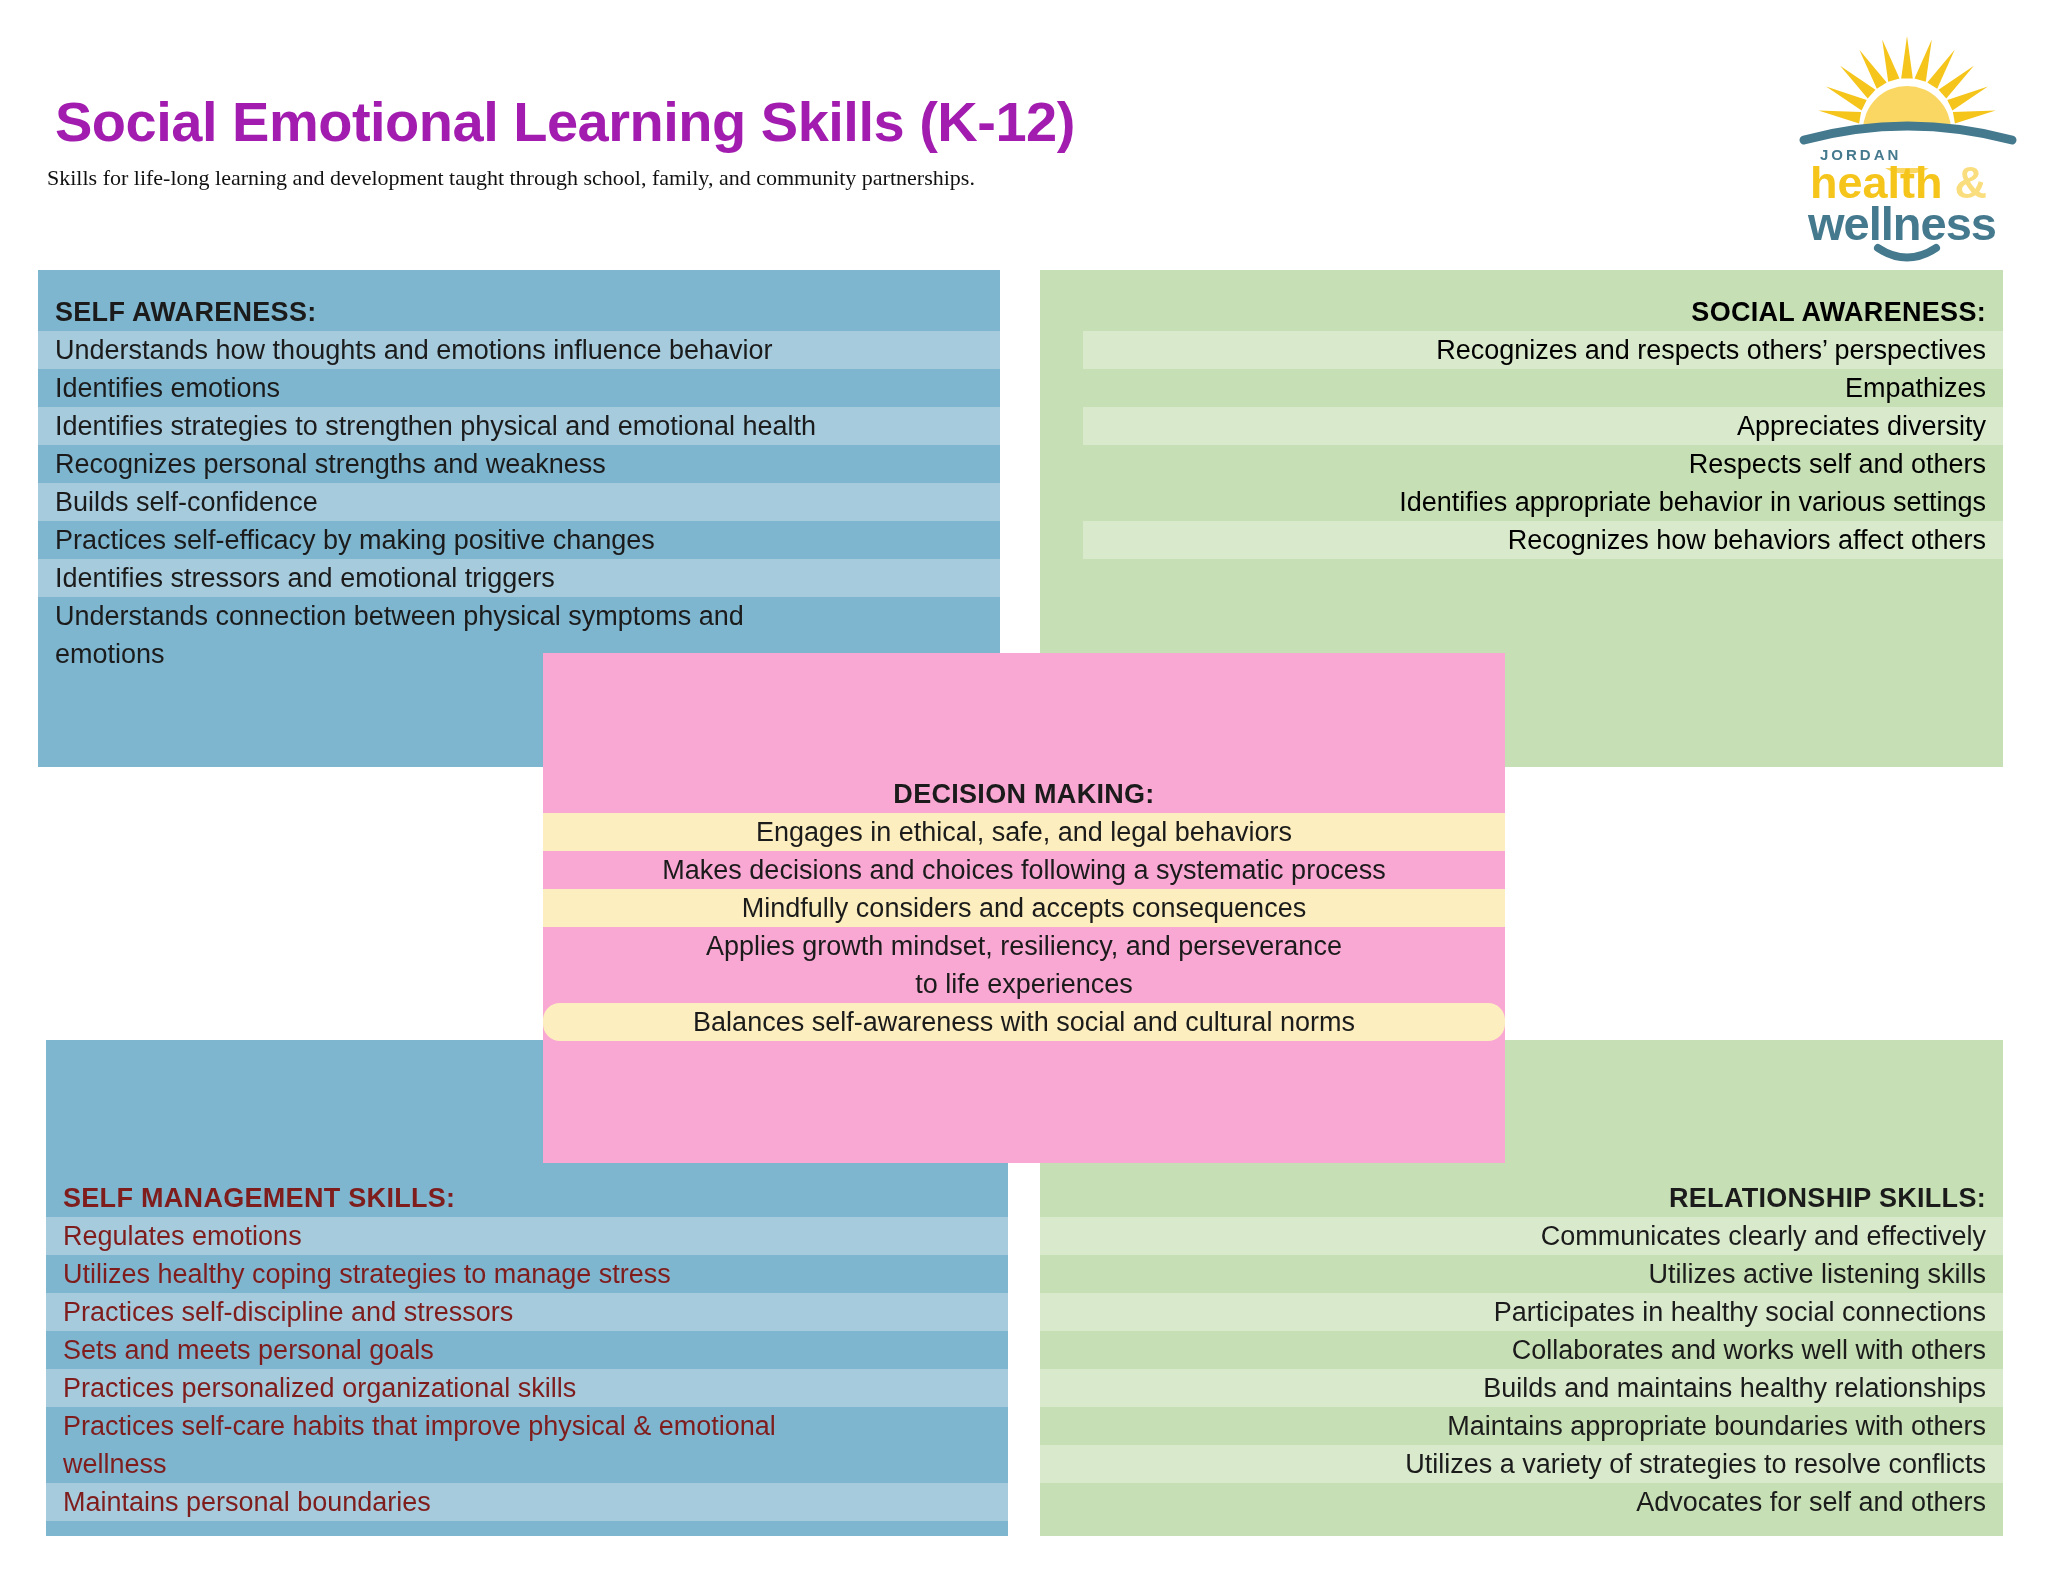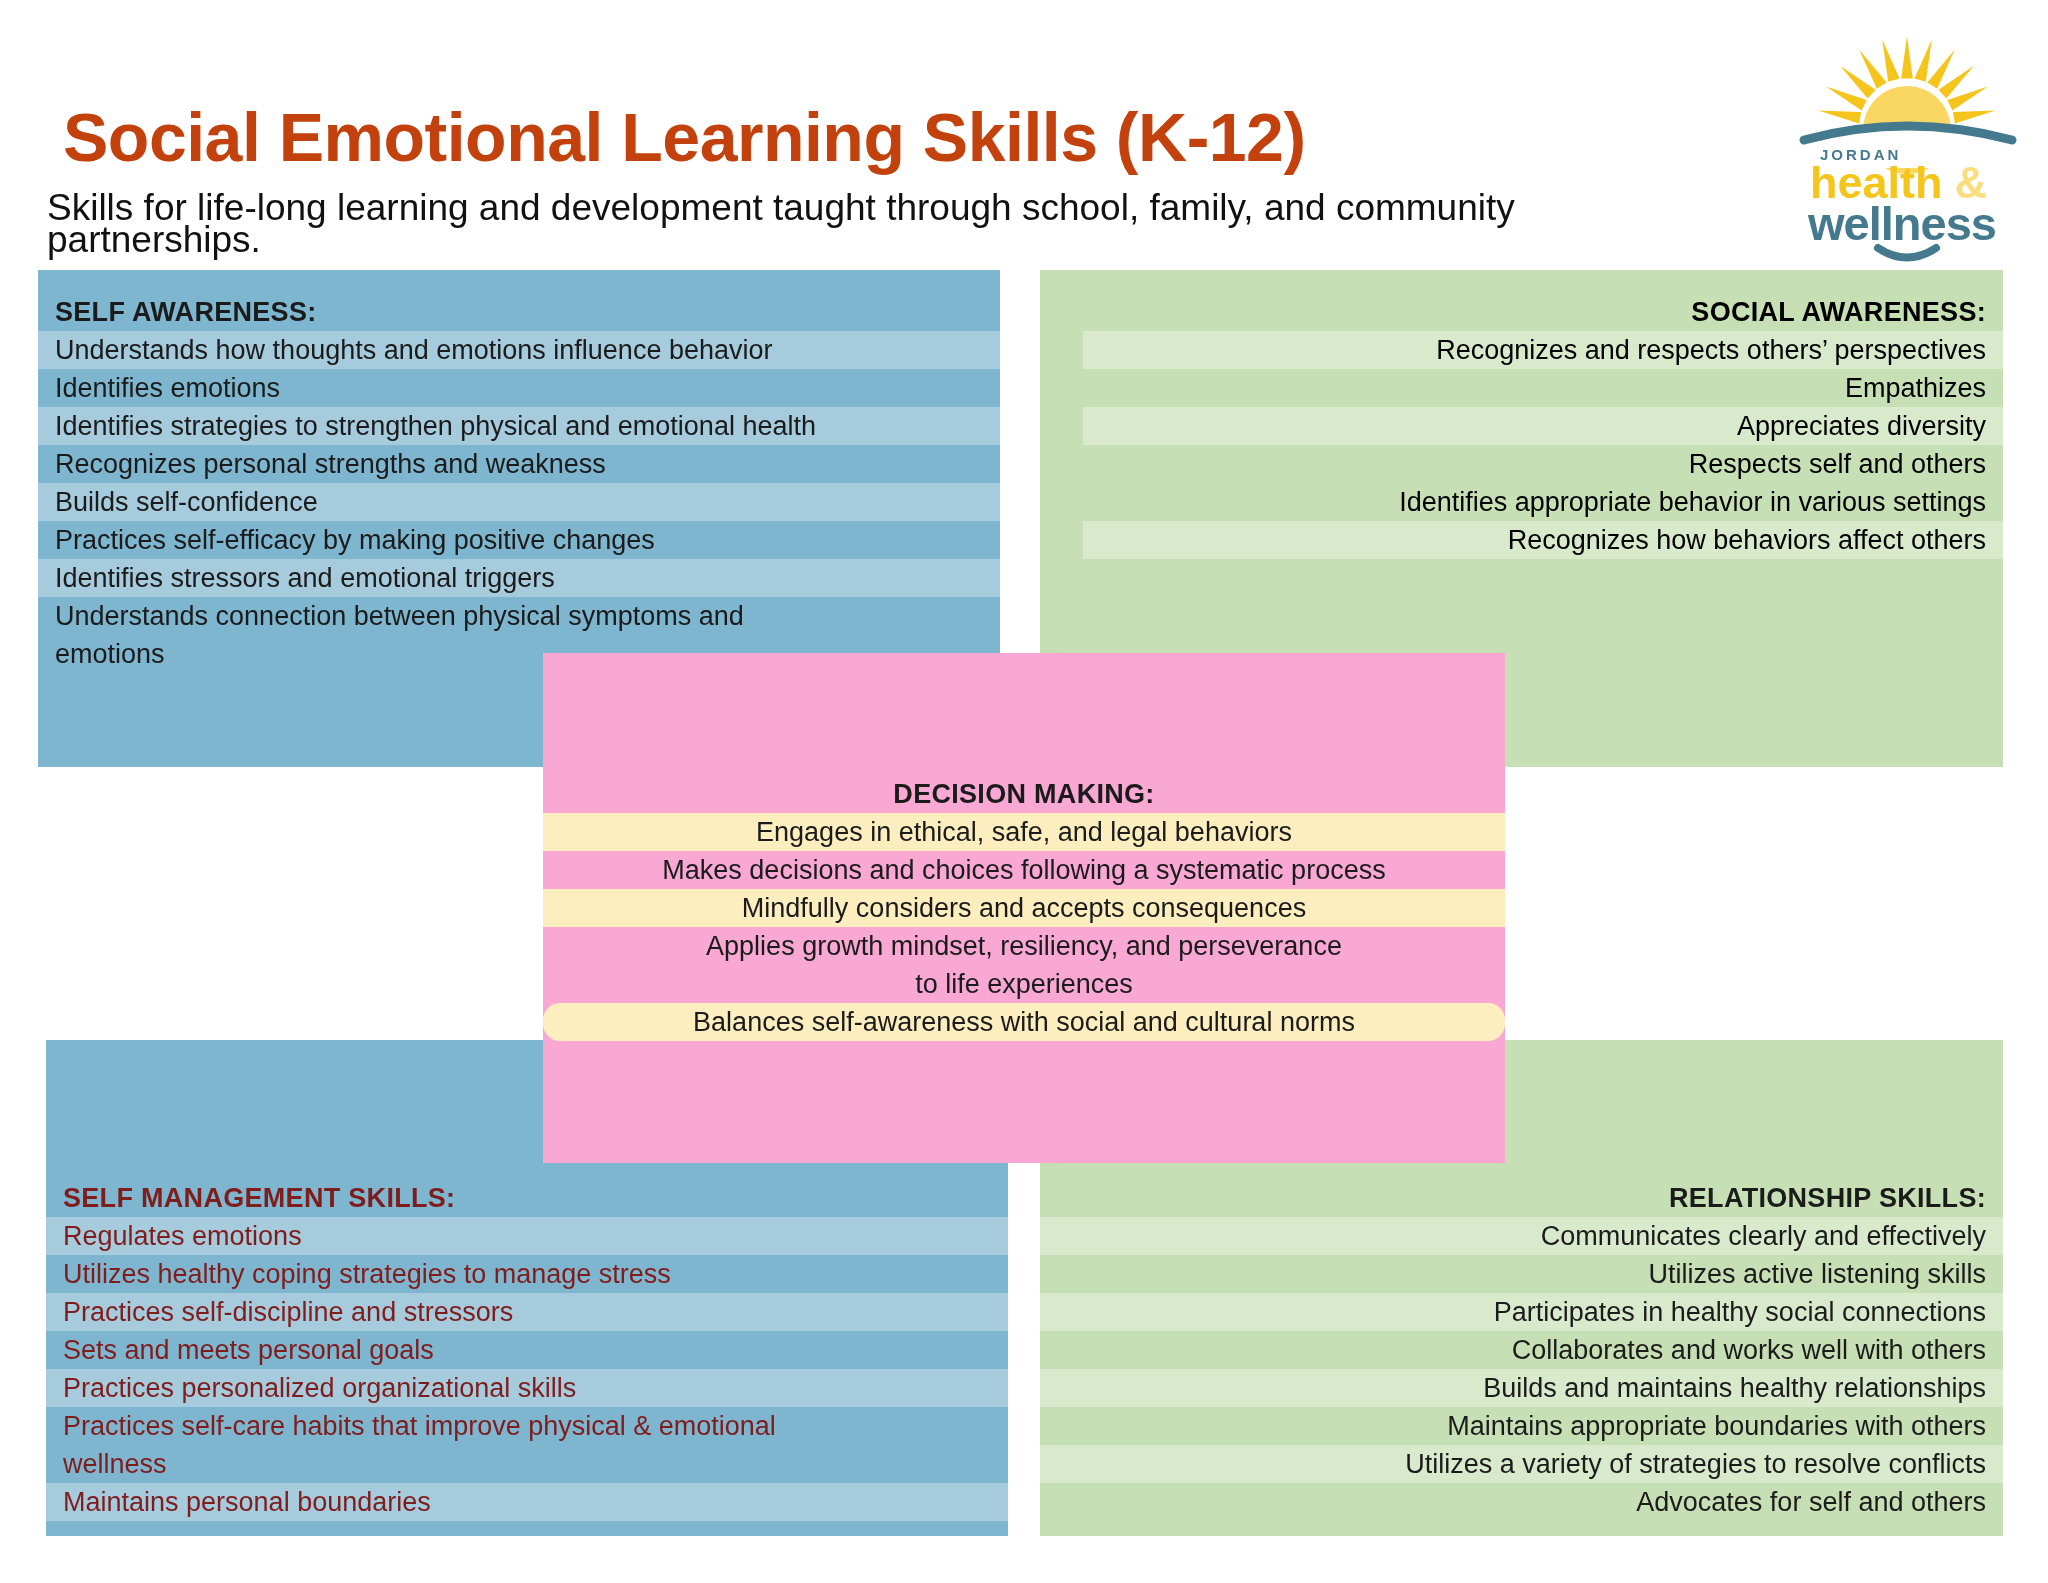--- a/index.html
+++ b/index.html
@@ -3,24 +3,24 @@
 <meta charset="utf-8">
 <style>
   html,body{margin:0;padding:0;}
   body{
     width:2048px;height:1583px;position:relative;background:#ffffff;
     font-family:"Liberation Sans","DejaVu Sans",sans-serif;color:#1b1b1b;
     overflow:hidden;
   }
   .page-header{position:absolute;left:47px;top:82px;width:1500px;}
   .page-header h1{
-    margin:16px;font-size:68px;line-height:1.15;font-weight:800;letter-spacing:-0.5px;color:#c2410c;
+    margin:8px;font-size:56px;line-height:1.15;font-weight:800;letter-spacing:-0.5px;color:#a21caf;
   }
   .page-header p{
-    margin:6px 0 0 0;font-size:37px;line-height:32px;color:#111;
+    margin:6px 0 0 0;font-size:22px;line-height:32px;color:#111;font-family:Liberation Serif, serif;
   }
   .logo{position:absolute;left:1788px;top:36px;width:248px;height:232px;}
   .logo svg{width:100%;height:100%;display:block;}
   .box{
     position:absolute;box-sizing:border-box;font-size:27px;
   }
   .box-top{padding-top:23px;}
   .box-center{padding-top:122px;z-index:2;}
   .box-bottom{padding-top:139px;}
   #box-tl{left:38px;top:270px;width:962px;height:497px;}

